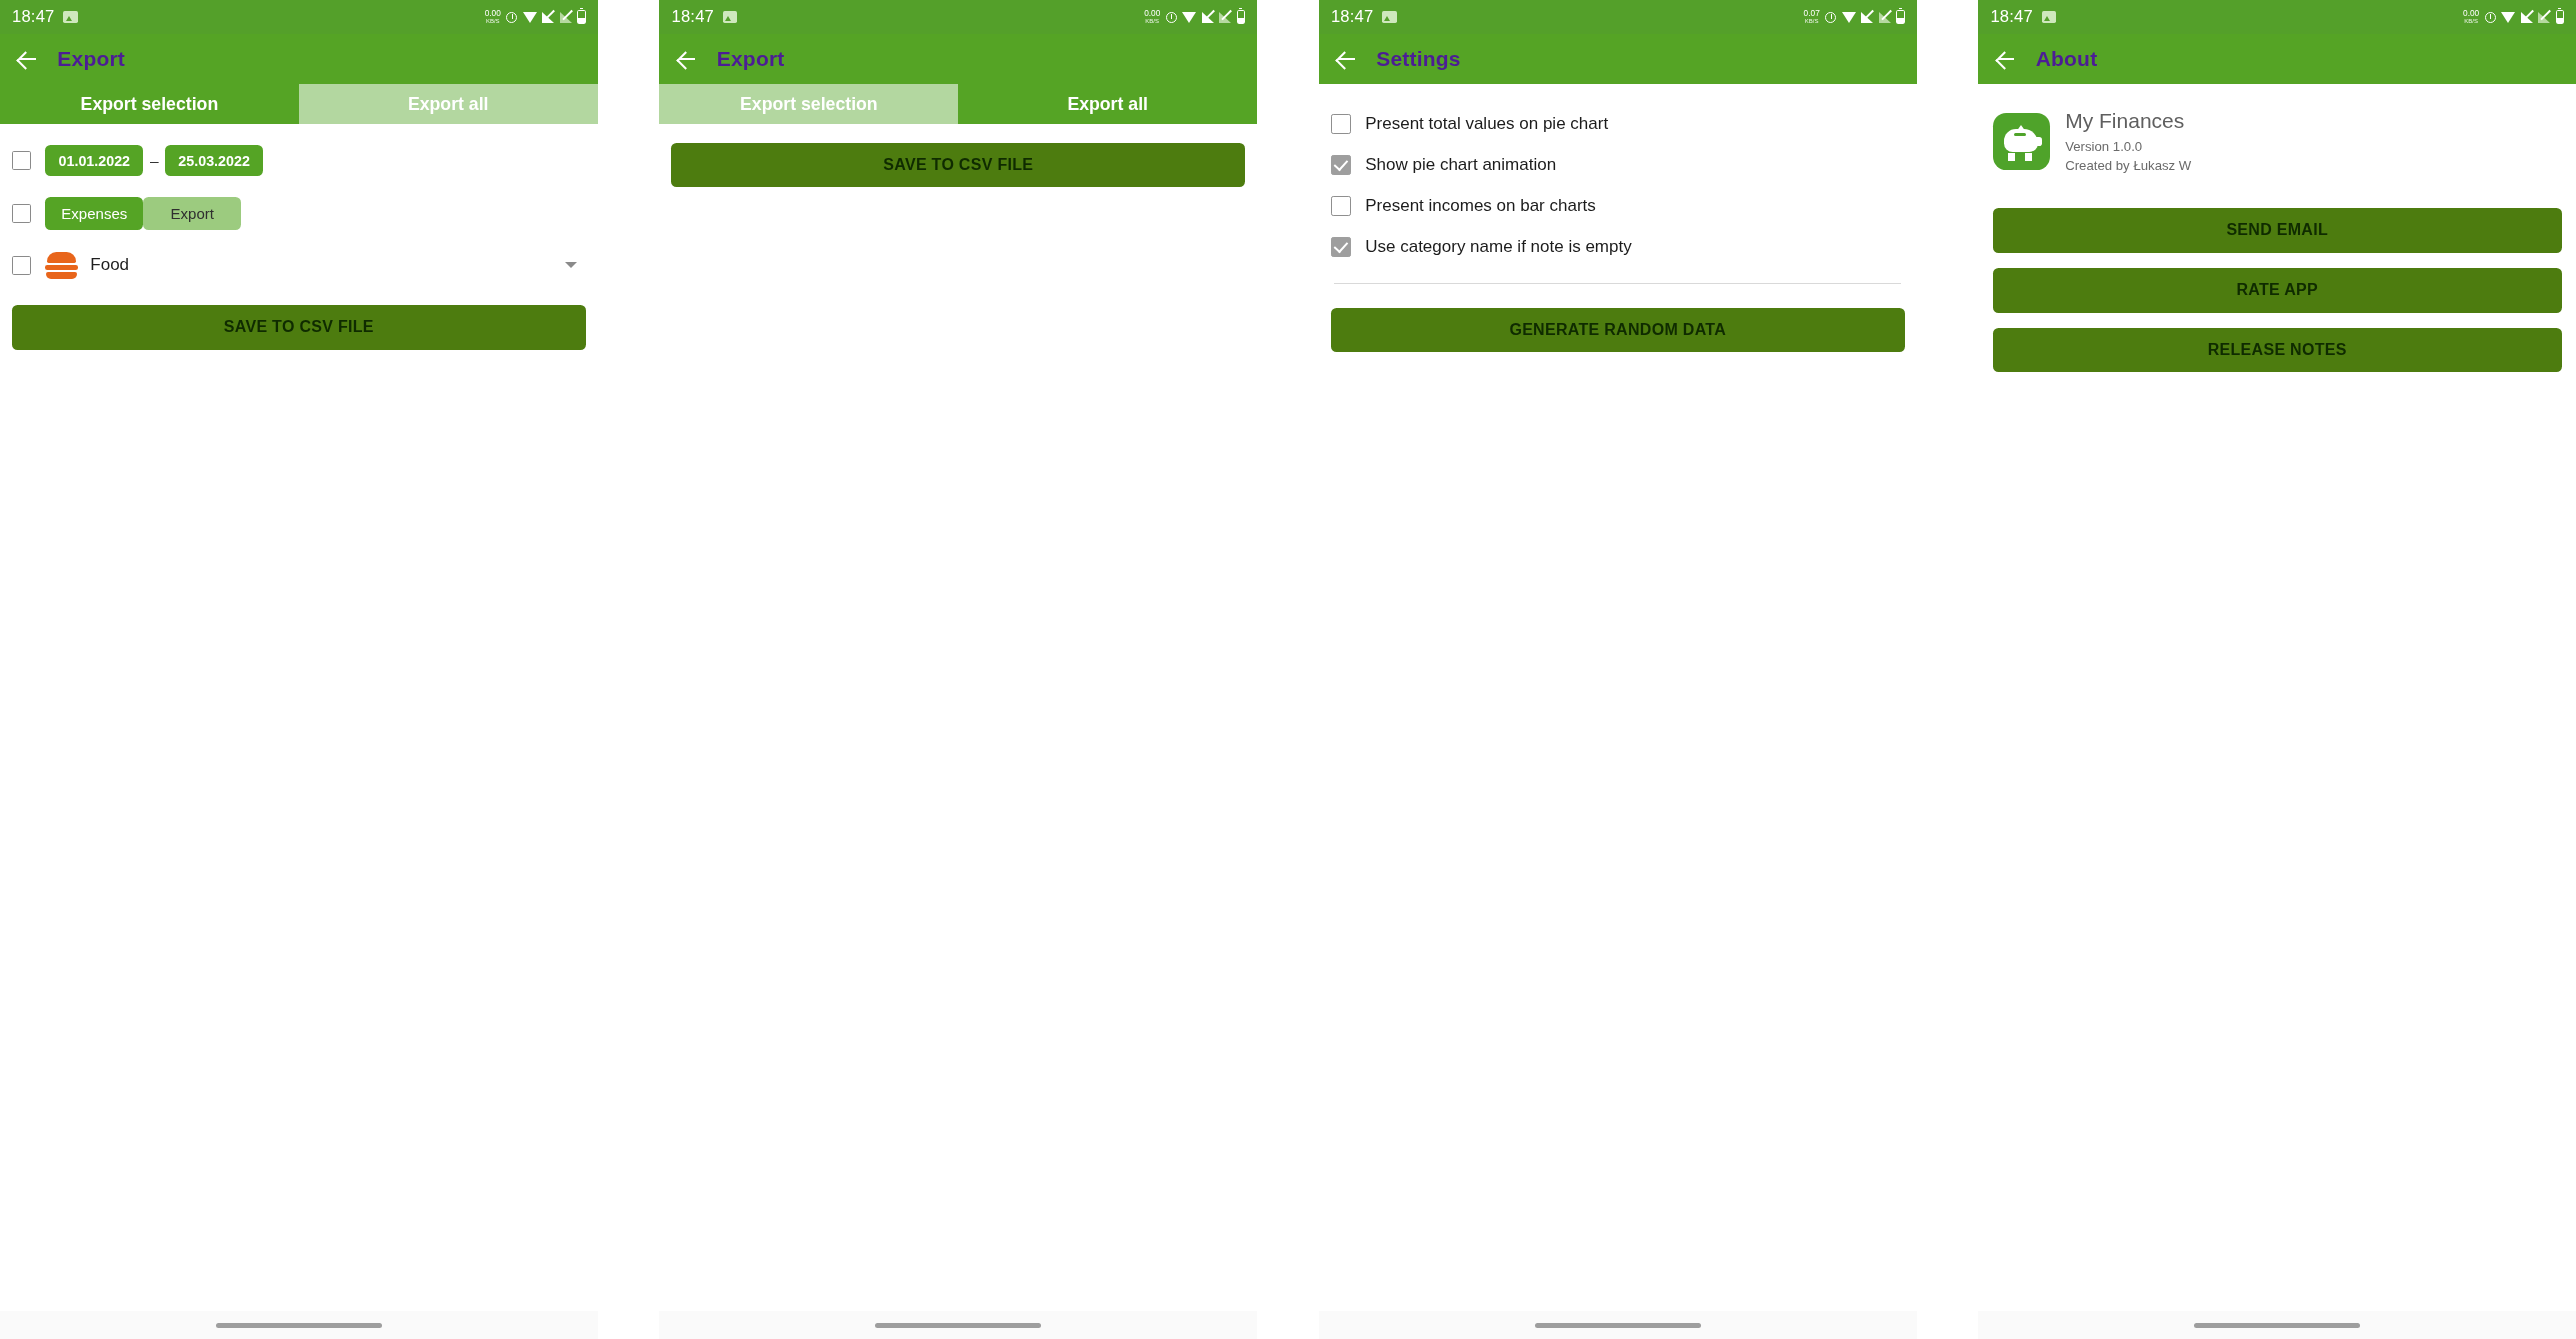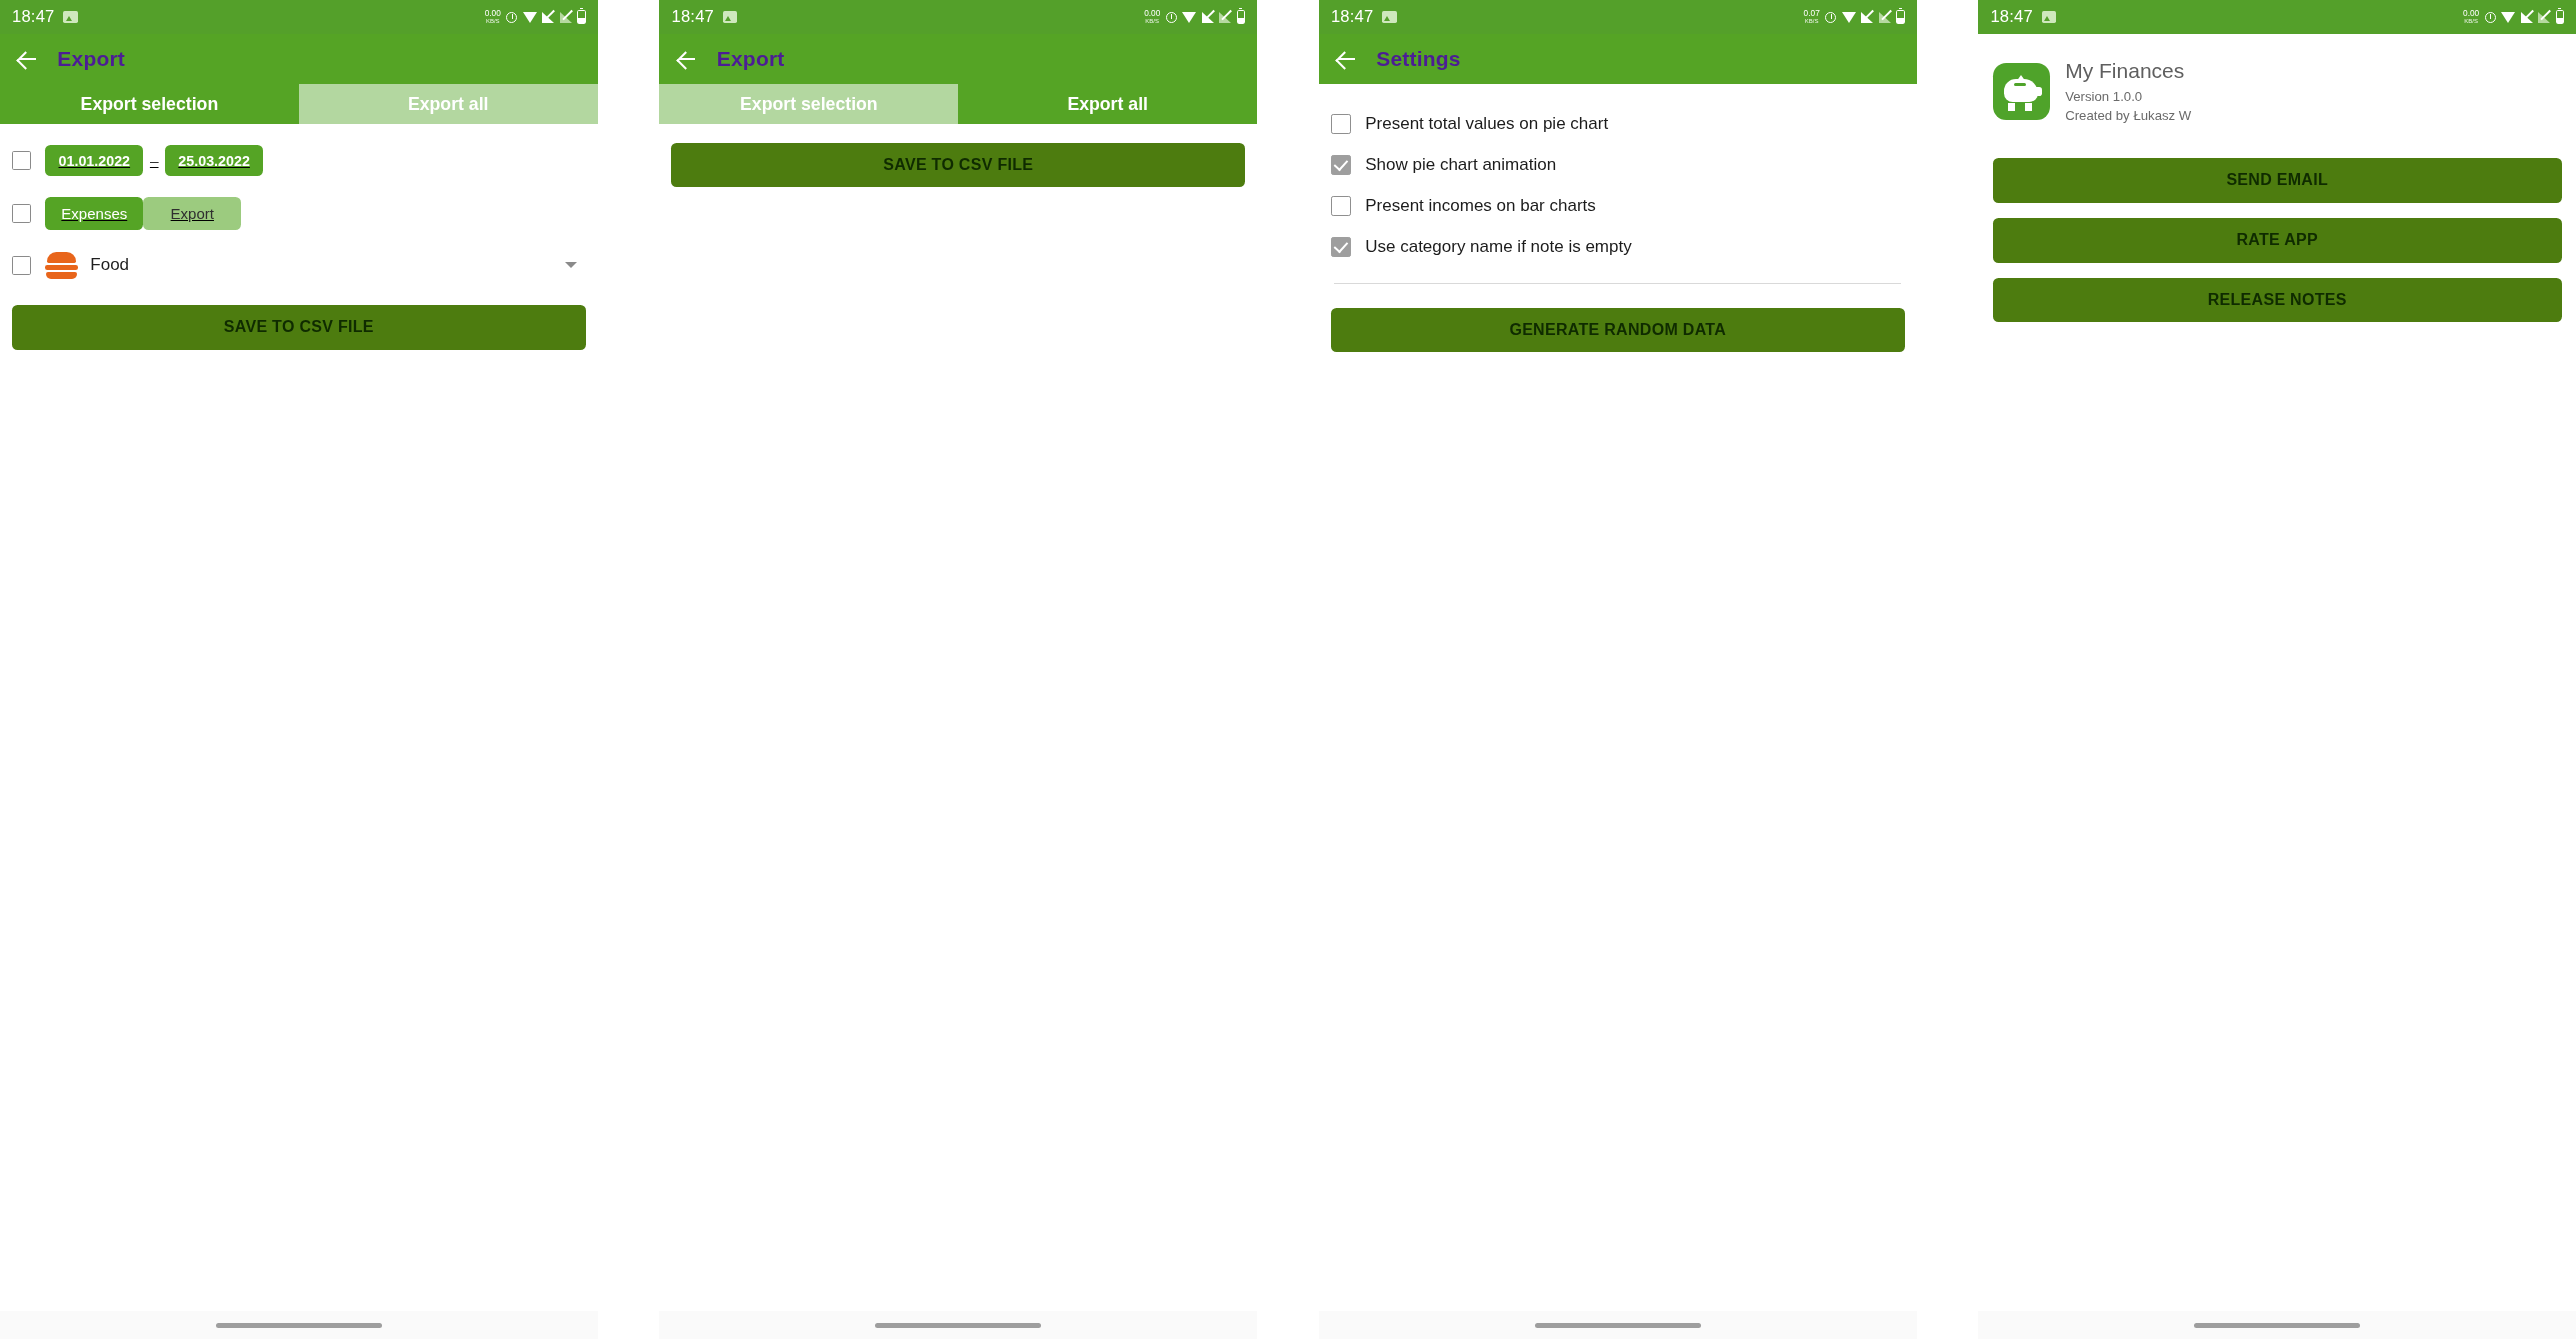--- a/index.html
+++ b/index.html
@@ -167,21 +167,20 @@
     cursor: pointer;
   }
   .tab.inactive { background: #b3d7a0; color: #ffffff; }
 
   
   .body-pad { padding: 0 12px; }
   .row {
     display: flex;
     align-items: center;
     margin-top: 21px;
-    text-decoration: underline;
   }
   .cb {
     width: 19px; height: 19px;
     border: 1.7px solid #8a8a8a;
     border-radius: 1.7px;
     margin-right: 14.3px;
     flex: none;
     box-sizing: border-box;
     background: #ffffff;
     cursor: pointer;
@@ -568,20 +567,24 @@
           <span>0.00</span><small>KB/S</small>
         </span>
         <span class="sb-ico ico-alarm"></span>
         <span class="ico-wifi"></span>
         <span class="ico-sig"></span>
         <span class="ico-sig dim"></span>
         <span class="ico-bat"></span>
       </div>
     </div>
 
+    <div class="appbar">
+      <div class="back-arrow"></div>
+      <div class="appbar-title">About</div>
+    </div>
 
     <div class="about-head">
       <div class="app-logo">
         <div class="pig"></div>
         <div class="pig-ear"></div>
         <div class="pig-snout"></div>
         <div class="pig-leg-a"></div>
         <div class="pig-leg-b"></div>
         <div class="pig-slot"></div>
       </div>

